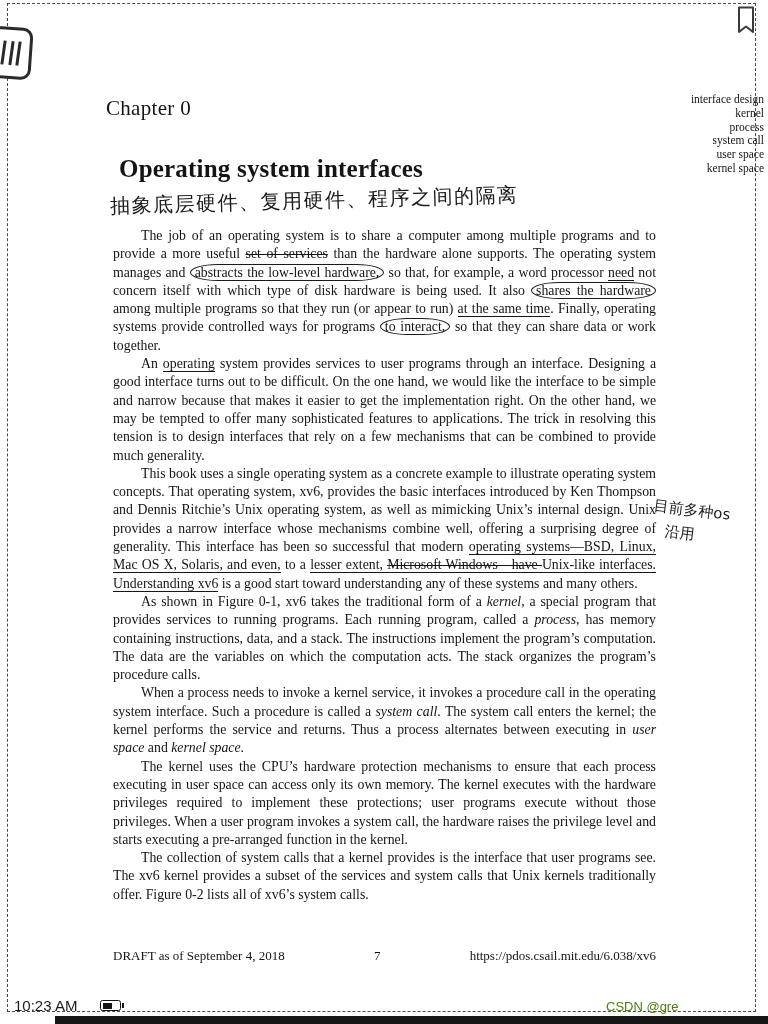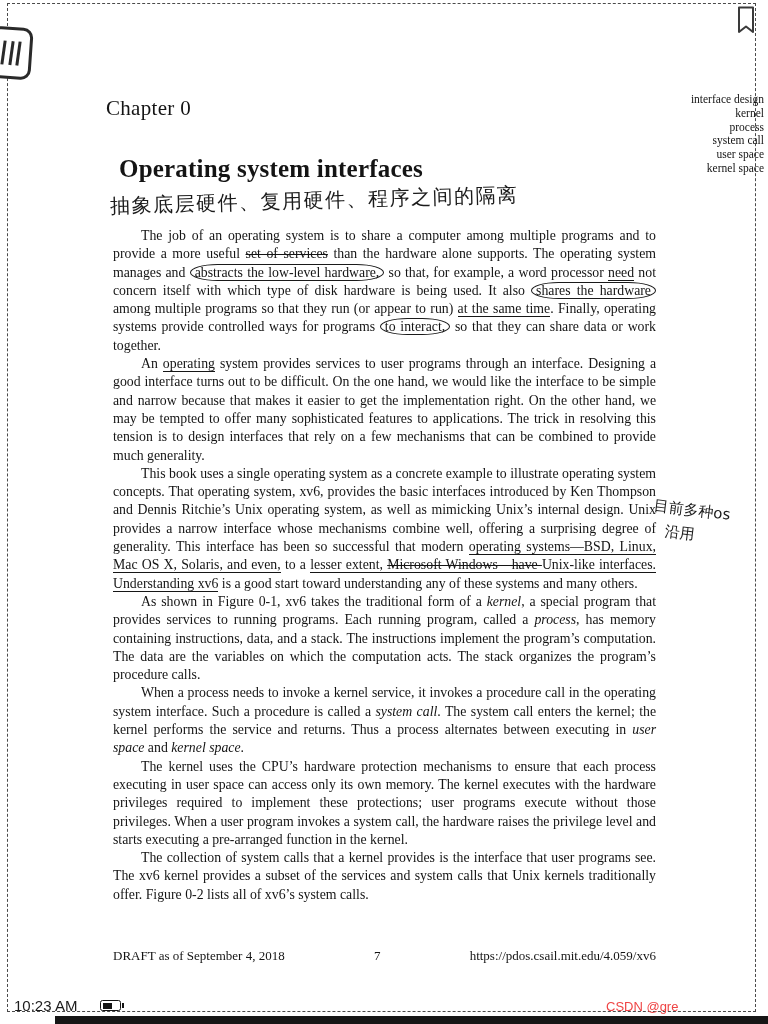--- a/index.html
+++ b/index.html
@@ -70,21 +70,21 @@
     font-size:13px;
   }
   
   .statusbar{position:absolute;left:0;top:997px;width:712px;height:20px;
     font-family:"Liberation Sans", sans-serif;font-size:15px;color:#1c1c1c;}
   .time{position:absolute;left:14px;top:0;}
   .battery{position:absolute;left:100px;top:3px;width:21px;height:11px;
     border:1.5px solid #141414;border-radius:2.5px;box-sizing:border-box;display:inline-block;}
   .battery .fill{position:absolute;left:1.5px;top:1.5px;bottom:1.5px;width:9px;background:#141414;display:block;}
   .battery .nub{position:absolute;right:-4px;top:2px;width:2.5px;height:4.5px;background:#141414;display:block;}
-  .watermark{position:absolute;left:606px;top:2px;color:#ef4444;font-size:13px;white-space:nowrap;}
+  .watermark{position:absolute;left:606px;top:2px;color:#4d7c0f;font-size:13px;white-space:nowrap;}
   .pageind{position:absolute;left:748px;top:0;color:#be185d;margin-left:29px;}
   .bottom-strip{position:absolute;left:55px;top:1016px;width:713px;height:8px;background:#161616;}
 </style>
 </head>
 <body>
 
 <div class="dashed-frame"></div>
 
 <div class="grip">
   <i></i>
@@ -122,21 +122,21 @@
     <p class="para"><span class="seg">This book uses a single operating system as a concrete example to illustrate operating system concepts. That operating system, xv6, provides the basic interfaces introduced by Ken Thompson and Dennis Ritchie’s Unix operating system, as well as mimicking Unix’s internal design. Unix provides a narrow interface whose mechanisms combine well, offering a surprising degree of generality. This interface has been so successful that modern </span><span class="seg u">operating systems—BSD, Linux, Mac OS X, Solaris, and even,</span><span class="seg"> to a </span><span class="seg u">lesser extent, </span><span class="seg u strike">Microsoft Windows—have </span><span class="seg u">Unix-like interfaces.</span><span class="seg"> </span><span class="seg u">Understanding xv6</span><span class="seg"> is a good start toward understanding any of these systems and many others.</span></p>
     <p class="para"><span class="seg">As shown in Figure 0-1, xv6 takes the traditional form of a </span><span class="seg i">kernel</span><span class="seg">, a special program that provides services to running programs. Each running program, called a </span><span class="seg i">process</span><span class="seg">, has memory containing instructions, data, and a stack. The instructions implement the program’s computation. The data are the variables on which the computation acts. The stack organizes the program’s procedure calls.</span></p>
     <p class="para"><span class="seg">When a process needs to invoke a kernel service, it invokes a procedure call in the operating system interface. Such a procedure is called a </span><span class="seg i">system call</span><span class="seg">. The system call enters the kernel; the kernel performs the service and returns. Thus a process alternates between executing in </span><span class="seg i">user space</span><span class="seg"> and </span><span class="seg i">kernel space</span><span class="seg">.</span></p>
     <p class="para"><span class="seg">The kernel uses the CPU’s hardware protection mechanisms to ensure that each process executing in user space can access only its own memory. The kernel executes with the hardware privileges required to implement these protections; user programs execute without those privileges. When a user program invokes a system call, the hardware raises the privilege level and starts executing a pre-arranged function in the kernel.</span></p>
     <p class="para"><span class="seg">The collection of system calls that a kernel provides is the interface that user programs see. The xv6 kernel provides a subset of the services and system calls that Unix kernels traditionally offer. Figure 0-2 lists all of xv6’s system calls.</span></p>
   </div>
 
 <div class="footer">
   <span>DRAFT as of September 4, 2018</span>
   <span>7</span>
-  <span>https://pdos.csail.mit.edu/4.059/xv6</span>
+  <span>https://pdos.csail.mit.edu/6.038/xv6</span>
 </div>
 
 <div class="statusbar">
   <span class="time">10:23 AM</span>
   <span class="battery">
     <span class="fill"></span>
     <span class="nub"></span>
   </span>
   <span class="watermark">CSDN @gre</span>
   <span class="pageind">7/108</span>

